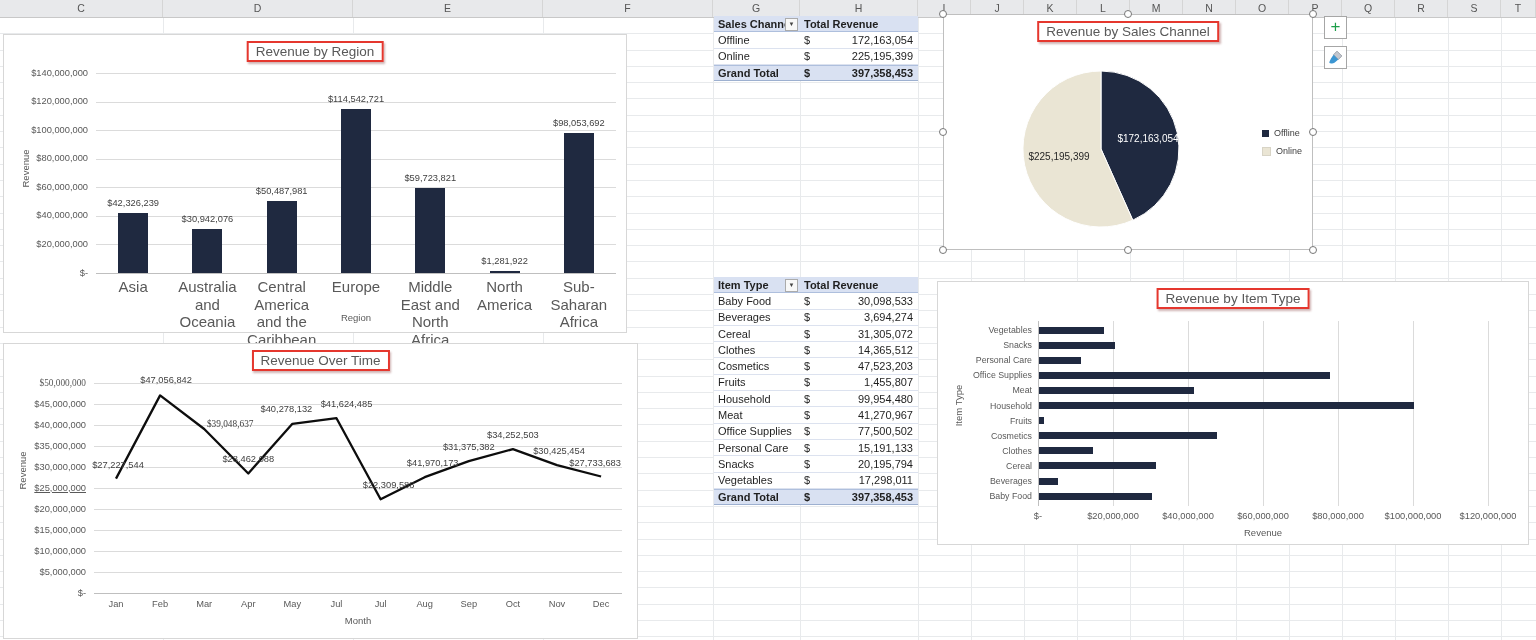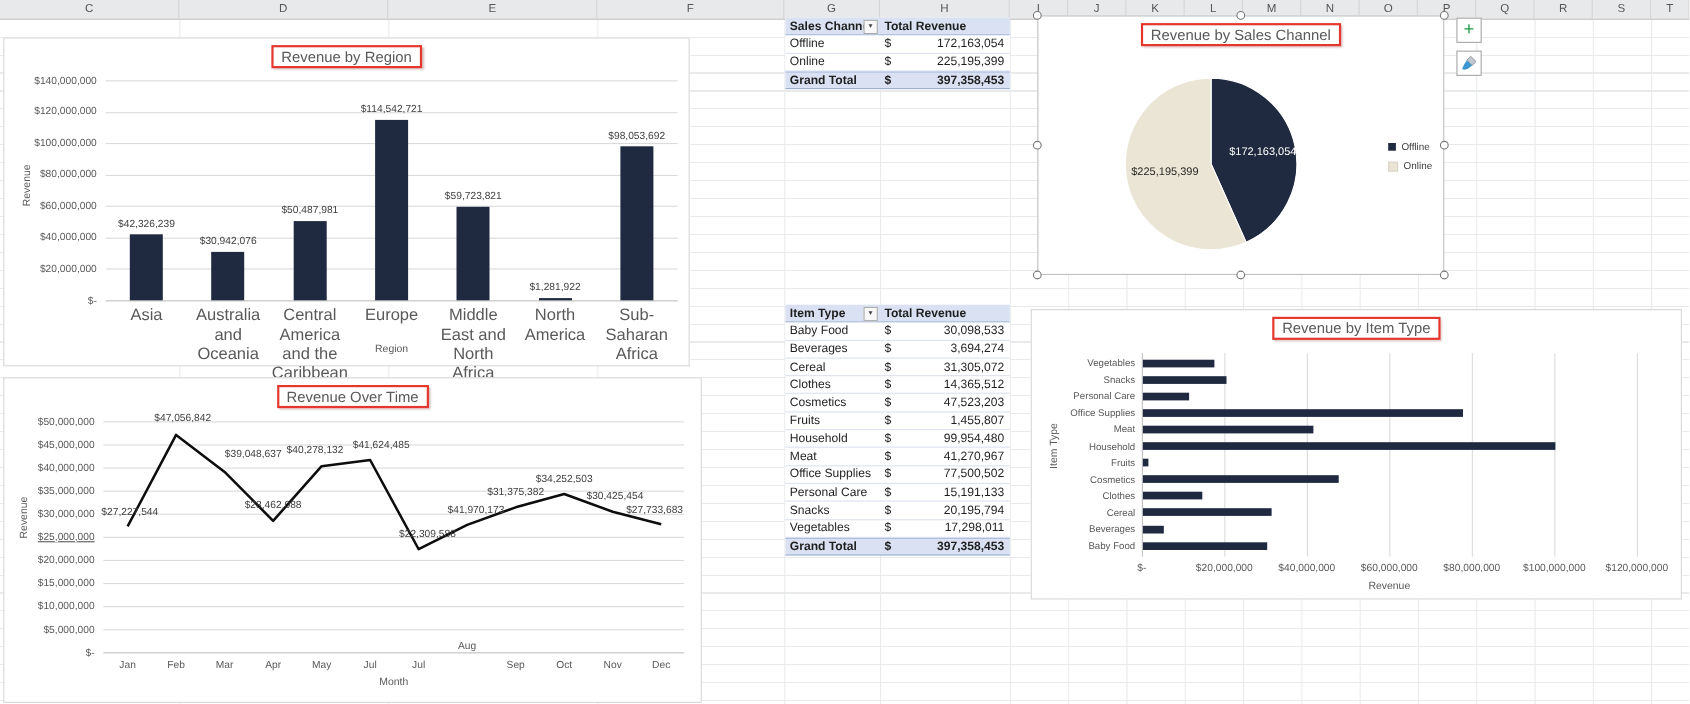--- a/index.html
+++ b/index.html
@@ -269,21 +269,21 @@
       <div class="catlab" style="left: 463.429px; width: 74.2857px; top: 243px;">North America</div>
       <div class="bar" style="left: 559.857px; width: 30px; top: 97.9233px; height: 140.077px; background: rgb(31, 41, 64);"></div>
       <div class="dlabel" style="left: 537.714px; width: 74.2857px; top: 82.9233px;">$98,053,692</div>
       <div class="catlab" style="left: 537.714px; width: 74.2857px; top: 243px;">Sub-Saharan Africa</div>
     </div>
 
   <div class="chart" id="timeChart" style="left: 3px; top: 343px; width: 635px; height: 296px;">
     <div class="ctitle">Revenue Over Time</div>
     <div class="ylab">Revenue</div>
     <div class="xlab">Month</div>
-  <div class="ytick" style="left: 0px; width: 82px; top: 33.5px;">$50,000,000</div>
+  <div class="ytick" style="left: 0px; width: 82px; top: 33.5px; font-family: Liberation Serif, serif;">$50,000,000</div>
       <div class="gline" style="left: 90px; width: 528px; height: 1px; top: 39px;"></div>
       <div class="ytick" style="left: 0px; width: 82px; top: 54.5px;">$45,000,000</div>
       <div class="gline" style="left: 90px; width: 528px; height: 1px; top: 60px;"></div>
       <div class="ytick" style="left: 0px; width: 82px; top: 75.5px;">$40,000,000</div>
       <div class="gline" style="left: 90px; width: 528px; height: 1px; top: 81px;"></div>
       <div class="ytick" style="left: 0px; width: 82px; top: 96.5px;">$35,000,000</div>
       <div class="gline" style="left: 90px; width: 528px; height: 1px; top: 102px;"></div>
       <div class="ytick" style="left: 0px; width: 82px; top: 117.5px;">$30,000,000</div>
       <div class="gline" style="left: 90px; width: 528px; height: 1px; top: 123px;"></div>
       <div class="ytick" style="left: 0px; width: 82px; top: 138.5px; text-decoration: underline;">$25,000,000</div>
@@ -299,30 +299,30 @@
       <div class="ytick" style="left: 0px; width: 82px; top: 243.5px;">$-</div>
       <div class="axline" style="left: 90px; width: 528px; height: 1px; top: 249px;"></div>
       <svg width="635" height="296" style="position: absolute; left: 0px; top: 0px;">
         <polyline points="112.0,134.6 156.1,51.4 200.2,85.0 244.3,129.5 288.4,79.8 332.5,74.2 376.6,155.3 420.7,133.2 464.8,117.2 508.9,105.1 553.0,121.2 597.1,132.5" fill="none" stroke="#0d0d0d" stroke-width="2.3" stroke-linejoin="round"></polyline>
       </svg>
       <div class="xtick" style="left: 90px; width: 44px; top: 255px;">Jan</div>
       <div class="dlabel" style="left: 69px; width: 90px; top: 115.644px;">$27,227,544</div>
       <div class="xtick" style="left: 134.1px; width: 44px; top: 255px;">Feb</div>
       <div class="dlabel" style="left: 117.1px; width: 90px; top: 31.3613px;">$47,056,842</div>
       <div class="xtick" style="left: 178.2px; width: 44px; top: 255px;">Mar</div>
-      <div class="dlabel" style="left: 181.2px; width: 90px; top: 63px;">$39,048,637</div>
+      <div class="dlabel" style="left: 181.2px; width: 90px; top: 75px; font-family: Liberation Serif, serif;">$39,048,637</div>
       <div class="xtick" style="left: 222.3px; width: 44px; top: 255px;">Apr</div>
       <div class="dlabel" style="left: 199.3px; width: 90px; top: 110.459px;">$28,462,088</div>
       <div class="xtick" style="left: 266.4px; width: 44px; top: 255px;">May</div>
       <div class="dlabel" style="left: 237.4px; width: 90px; top: 59.8318px;">$40,278,132</div>
       <div class="xtick" style="left: 310.5px; width: 44px; top: 255px;">Jul</div>
       <div class="dlabel" style="left: 297.5px; width: 90px; top: 55.1772px;">$41,624,485</div>
       <div class="xtick" style="left: 354.6px; width: 44px; top: 255px;">Jul</div>
       <div class="dlabel" style="left: 339.6px; width: 90px; top: 136.3px;">$22,309,588</div>
-      <div class="xtick" style="left: 398.7px; width: 44px; top: 238px;">Aug</div>
+      <div class="xtick" style="left: 398.7px; width: 44px; top: 255px;">Aug</div>
       <div class="dlabel" style="left: 383.7px; width: 90px; top: 114.212px;">$41,970,173</div>
       <div class="xtick" style="left: 442.8px; width: 44px; top: 255px; text-align: center;">Sep</div>
       <div class="dlabel" style="left: 419.8px; width: 90px; top: 98.2234px;">$31,375,382</div>
       <div class="xtick" style="left: 486.9px; width: 44px; top: 255px;">Oct</div>
       <div class="dlabel" style="left: 463.9px; width: 90px; top: 86.1395px;">$34,252,503</div>
       <div class="xtick" style="left: 531px; width: 44px; top: 255px;">Nov</div>
       <div class="dlabel" style="left: 510px; width: 90px; top: 102.213px;">$30,425,454</div>
       <div class="xtick" style="left: 575.1px; width: 44px; top: 255px;">Dec</div>
       <div class="dlabel" style="left: 546.1px; width: 90px; top: 113.519px;">$27,733,683</div>
     </div>

